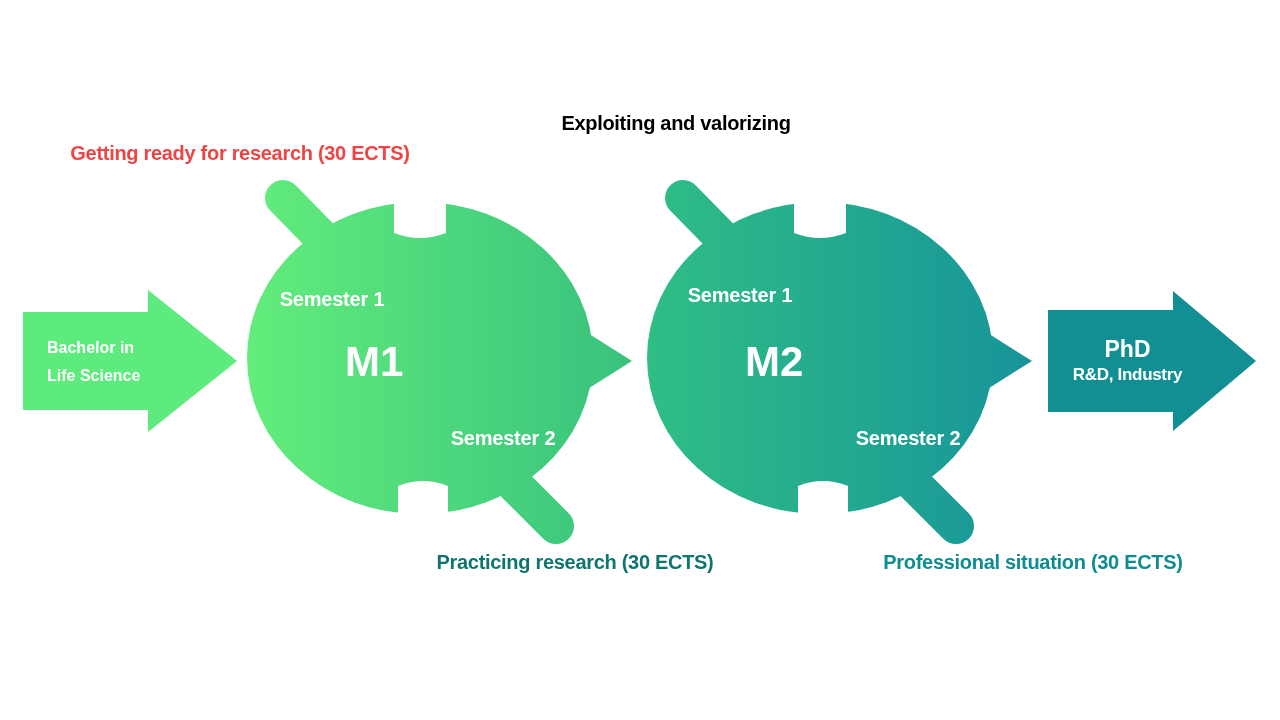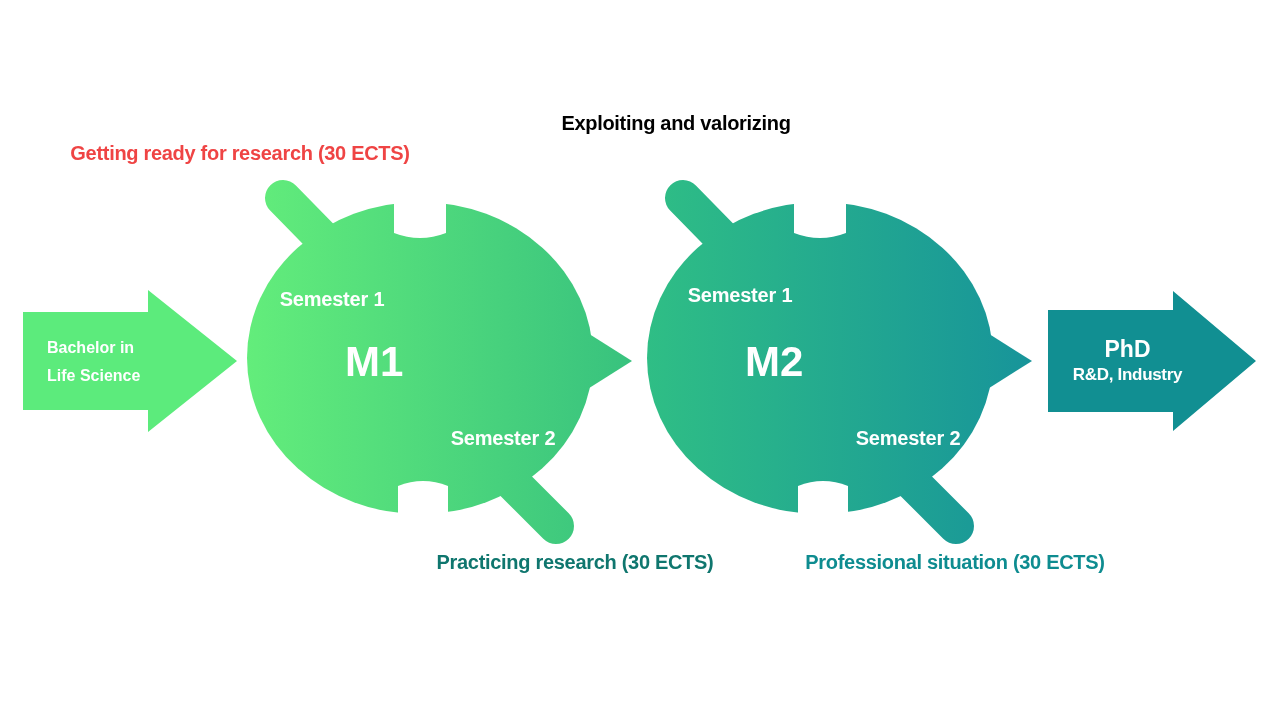--- a/index.html
+++ b/index.html
@@ -62,21 +62,21 @@
 </svg>
 
 <div class="abs caption" style="left: 40px; top: 142px; width: 400px; color: #ef4444;">Getting ready for research (30 ECTS)</div>
 
 <div class="abs caption caption-2line" style="left: 526px; top: 107px; width: 300px; color: #000000;">
   <div>Exploiting and valorizing</div>
 </div>
 
 <div class="abs caption" style="left: 425px; top: 551px; width: 300px; color: #0f766e;">Practicing research (30 ECTS)</div>
 
-<div class="abs caption" style="left: 800px; top: 551px; width: 310px; color: rgb(14, 140, 144);">Professional situation (30 ECTS)</div>
+<div class="abs caption" style="left: 878px; top: 551px; width: 310px; color: rgb(14, 140, 144);">Professional situation (30 ECTS)</div>
 
 <div class="abs node-text arrow-label" style="left:47px;top:334px;width:120px;">
   <div>Bachelor in</div>
   <div>Life Science</div>
 </div>
 
 <div class="abs node-text semester" style="left:262px;top:288px;">Semester 1</div>
 <div class="abs node-text m-title" style="left:345px;top:326px;">M1</div>
 <div class="abs node-text semester" style="left:433px;top:427px;">Semester 2</div>
 

